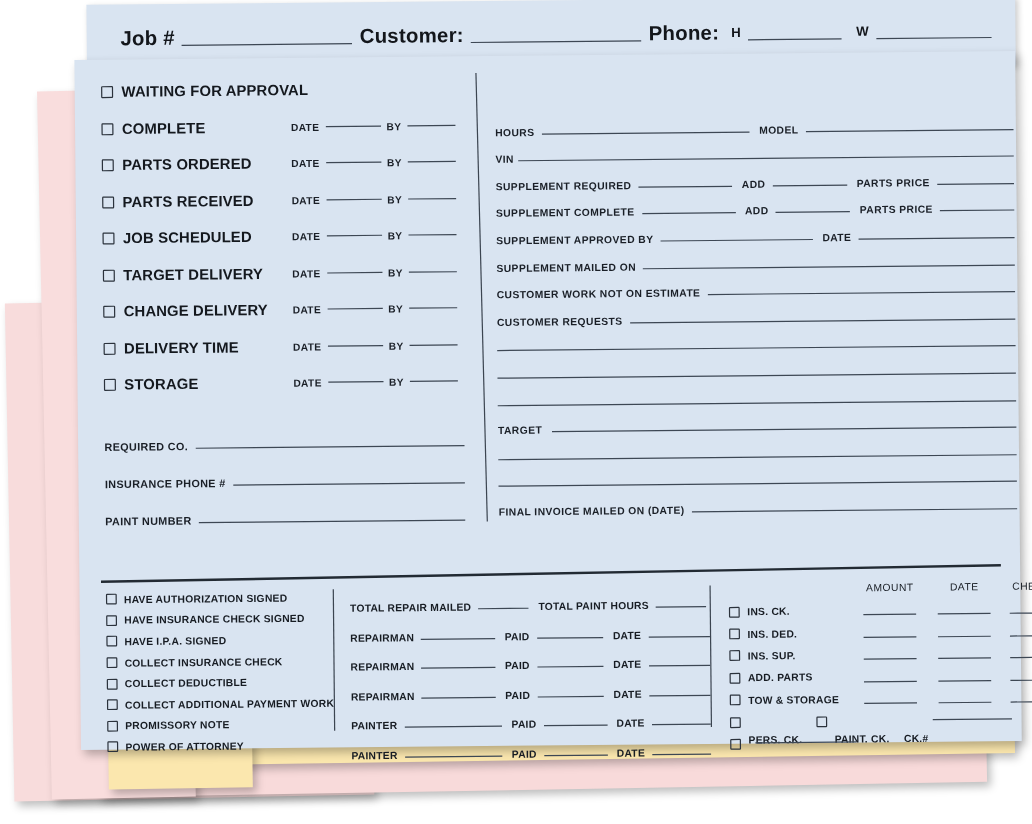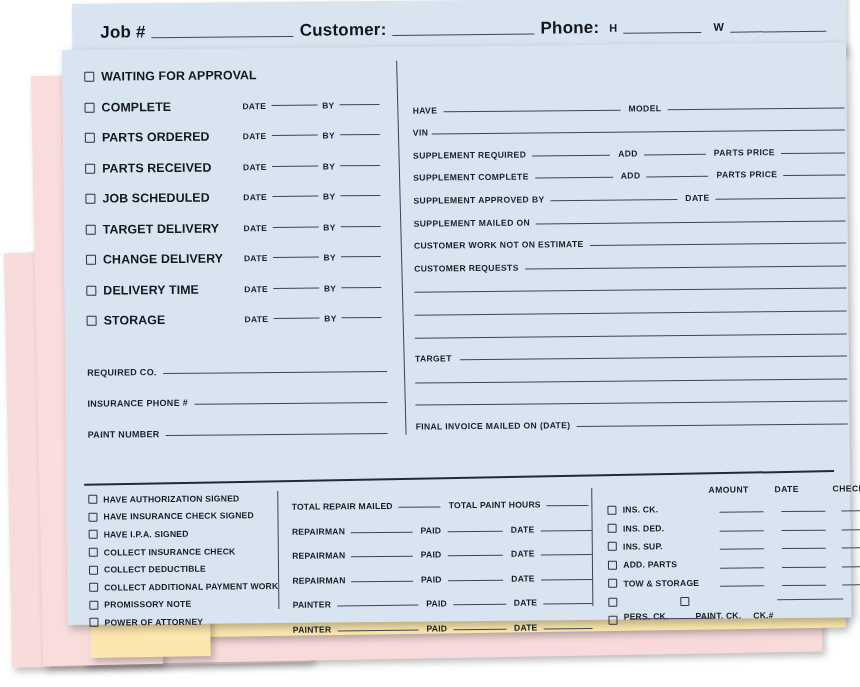--- a/index.html
+++ b/index.html
@@ -110,21 +110,21 @@
 
   .lck-row{display:flex;align-items:center;height:17.6px;}
   .lck-lbl{font-size:8.6px;font-weight:bold;color:#171c23;letter-spacing:.2px;white-space:nowrap;}
   .cbox.sm{width:7px;height:7px;margin-right:6px;}
 
   .rep-row{display:flex;align-items:flex-end;height:24.6px;white-space:nowrap;}
   .rep-row.first{height:23px;}
 
   
   .pay-head{display:flex;justify-content:flex-end;height:15px;align-items:flex-start;}
-  .pay-head .ph{font-size:8.6px;font-weight:bold;color:#171c23;letter-spacing:.4px;text-align:left;}
+  .pay-head .ph{font-size:8.6px;font-weight:normal;color:#171c23;letter-spacing:.4px;text-align:center;}
   .ph.amount{width:66px;} .ph.date{width:58px;} .ph.check{width:62px;}
   .pay-row{display:flex;align-items:center;height:18.4px;}
   .pay-lbl{font-size:8.6px;font-weight:bold;color:#171c23;letter-spacing:.2px;white-space:nowrap;width:86px;}
   .pay-cell{display:flex;justify-content:center;align-items:flex-end;height:100%;}
   .pay-cell.amount{width:66px;} .pay-cell.date{width:58px;} .pay-cell.check{width:62px;}
   .pc-rule{width:44px;border-bottom:1.2px solid #3d4754;height:1px;margin-bottom:5px;}
   .pay-row.wide .pay-lbl{width:auto;margin-right:12px;margin-top:30px;}
 </style>
 </head>
 <body>
@@ -300,21 +300,21 @@
           </div>
           <div class="ins-row">
             <span class="ins-lbl">PAINT NUMBER</span>
             <span class="ins-rule"></span>
           </div>
         </div>
 
         <div class="col-right">
 
           <div class="r-row">
-            <span class="r-lbl">HAVE</span>
+            <span class="r-lbl">HOURS</span>
             <span class="r-rule grow" style="margin-left:6px;"></span>
             <span class="sp"></span>
             <span class="r-lbl">MODEL</span>
             <span class="r-rule grow" style="margin-left:6px;"></span>
           </div>
 
           <div class="r-row">
             <span class="r-lbl">VIN</span>
             <span class="r-rule grow" style="margin-left:4px;"></span>
           </div>

